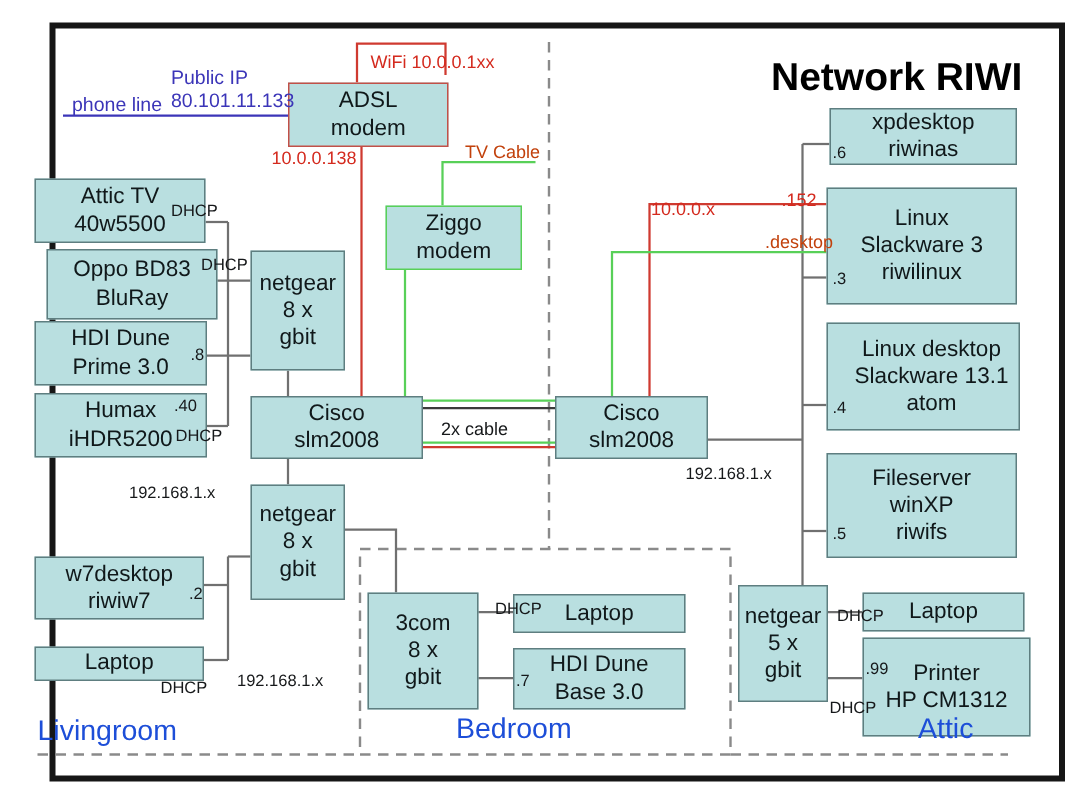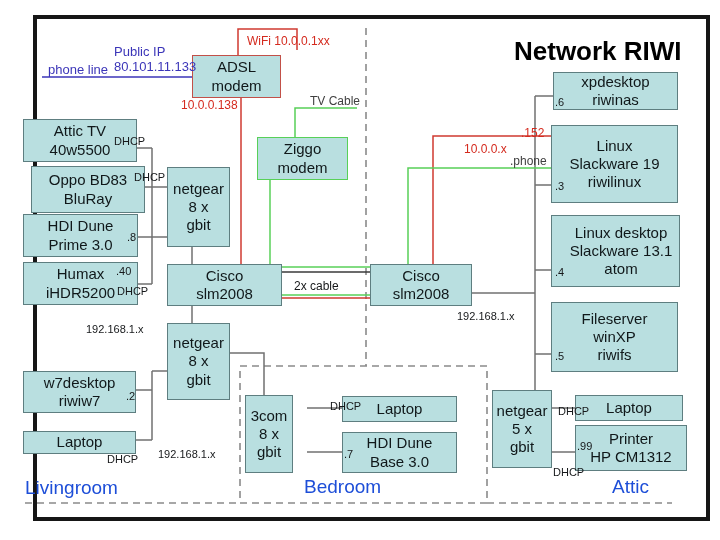--- a/index.html
+++ b/index.html
@@ -9,21 +9,21 @@
          border:4px solid #161616;box-sizing:border-box;}
   svg.wires{position:absolute;left:0;top:0;width:720px;height:540px;}
   .node{position:absolute;background:#b9dfe0;border:1.6px solid #5e7e80;box-sizing:border-box;
         display:flex;align-items:center;justify-content:center;text-align:center;
         white-space:pre-line;font-size:15px;line-height:1.22;color:#10181a;}
   .node.red-border{border-color:#c25048;}
   .node.green-border{border-color:#58d058;}
   .lbl{position:absolute;font-size:11px;color:#16181a;white-space:nowrap;}
   .lbl.mid{font-size:12px;}
   .lbl.red{color:#d42a1e;font-size:12px;}
-  .lbl.green{color:#404040;font-size:12px;}
+  .lbl.green{color:#c2410c;font-size:12px;}
   .lbl.blue{color:#3b35b8;font-size:13px;}
   .room{position:absolute;color:#1d4ed8;font-size:19px;}
   .title{position:absolute;left:514px;top:36px;font-size:26px;font-weight:bold;color:#000;}
 </style>
 </head>
 <body>
 
 <div class="canvas">
   <div class="frame"></div>
 
@@ -79,21 +79,21 @@
       <path d="M357 108 H295 V137"></path>
       <path d="M270 180 V264"></path>
       <path d="M408 264 V168 H551"></path>
       <path d="M282 267 H370"></path>
       <path d="M282 295 H370"></path>
     </g>
   </svg>
 
   <div class="title">Network RIWI</div>
 
-  <div class="node red-border" style="left:192px;top:55px;width:89px;height:43px;text-align:center;">ADSL
+  <div class="node red-border" style="left:192px;top:55px;width:107px;height:43px;text-align:center;">ADSL
 modem</div>
   <div class="node green-border" style="left:257px;top:137px;width:91px;height:43px;">Ziggo
 modem</div>
   <div class="node" style="left:23px;top:119px;width:114px;height:43px;">Attic TV
 40w5500</div>
   <div class="node" style="left:31px;top:166px;width:114px;height:47px;">Oppo BD83
 BluRay</div>
   <div class="node" style="left:23px;top:214px;width:115px;height:43px;">HDI Dune
 Prime 3.0</div>
   <div class="node" style="left:23px;top:262px;width:115px;height:43px;">Humax
@@ -104,55 +104,55 @@
   <div class="node" style="left:167px;top:264px;width:115px;height:42px;">Cisco
 slm2008</div>
   <div class="node" style="left:370px;top:264px;width:102px;height:42px;">Cisco
 slm2008</div>
   <div class="node" style="left:167px;top:323px;width:63px;height:77px;">netgear
 8 x
 gbit</div>
   <div class="node" style="left:23px;top:371px;width:113px;height:42px;">w7desktop
 riwiw7</div>
   <div class="node" style="left:23px;top:431px;width:113px;height:23px;">Laptop</div>
-  <div class="node" style="left:245px;top:395px;width:48px;height:78px;">3com
+  <div class="node" style="left:245px;top:395px;width:74px;height:78px;">3com
 8 x
 gbit</div>
   <div class="node" style="left:342px;top:396px;width:115px;height:26px;">Laptop</div>
   <div class="node" style="left:342px;top:432px;width:115px;height:41px;">HDI Dune
 Base 3.0</div>
   <div class="node" style="left:492px;top:390px;width:60px;height:78px;">netgear
 5 x
 gbit</div>
   <div class="node" style="left:575px;top:395px;width:108px;height:26px;">Laptop</div>
-  <div class="node" style="left:575px;top:425px;width:112px;height:46px;">Printer
+  <div class="node" style="left:575px;top:425px;width:112px;height:66px;">Printer
 HP CM1312</div>
   <div class="node" style="left:553px;top:72px;width:125px;height:38px;">xpdesktop
 riwinas</div>
   <div class="node" style="left:551px;top:125px;width:127px;height:78px;">Linux
-Slackware 19
+Slackware 3
 riwilinux</div>
   <div class="node" style="left:551px;top:215px;width:129px;height:72px;padding-left:11px;">Linux desktop
 Slackware 13.1
 atom</div>
   <div class="node" style="left:551px;top:302px;width:127px;height:70px;">Fileserver
 winXP
 riwifs</div>
 
   <span class="lbl blue" style="left:48px;top:62px;">phone line</span>
   <span class="lbl blue" style="left:114px;top:44px;">Public IP</span>
   <span class="lbl blue" style="left:114px;top:59px;">80.101.11.133</span>
 
   <span class="lbl red" style="left:247px;top:34px;">WiFi 10.0.0.1xx</span>
   <span class="lbl red" style="left:181px;top:98px;">10.0.0.138</span>
-  <span class="lbl red" style="left:434px;top:142px;padding-left:30px;">10.0.0.x</span>
+  <span class="lbl red" style="left:434px;top:132px;">10.0.0.x</span>
   <span class="lbl red" style="left:521px;top:126px;">.152</span>
 
   <span class="lbl green" style="left:310px;top:94px;">TV Cable</span>
-  <span class="lbl green" style="left:510px;top:154px;">.phone</span>
+  <span class="lbl green" style="left:510px;top:154px;">.desktop</span>
 
   <span class="lbl mid" style="left:294px;top:279px;">2x cable</span>
   <span class="lbl" style="left:86px;top:323px;">192.168.1.x</span>
   <span class="lbl" style="left:158px;top:448px;">192.168.1.x</span>
   <span class="lbl" style="left:457px;top:310px;">192.168.1.x</span>
 
   <span class="lbl" style="left:114px;top:135px;">DHCP</span>
   <span class="lbl" style="left:134px;top:171px;">DHCP</span>
   <span class="lbl" style="left:117px;top:285px;">DHCP</span>
   <span class="lbl" style="left:107px;top:453px;">DHCP</span>

